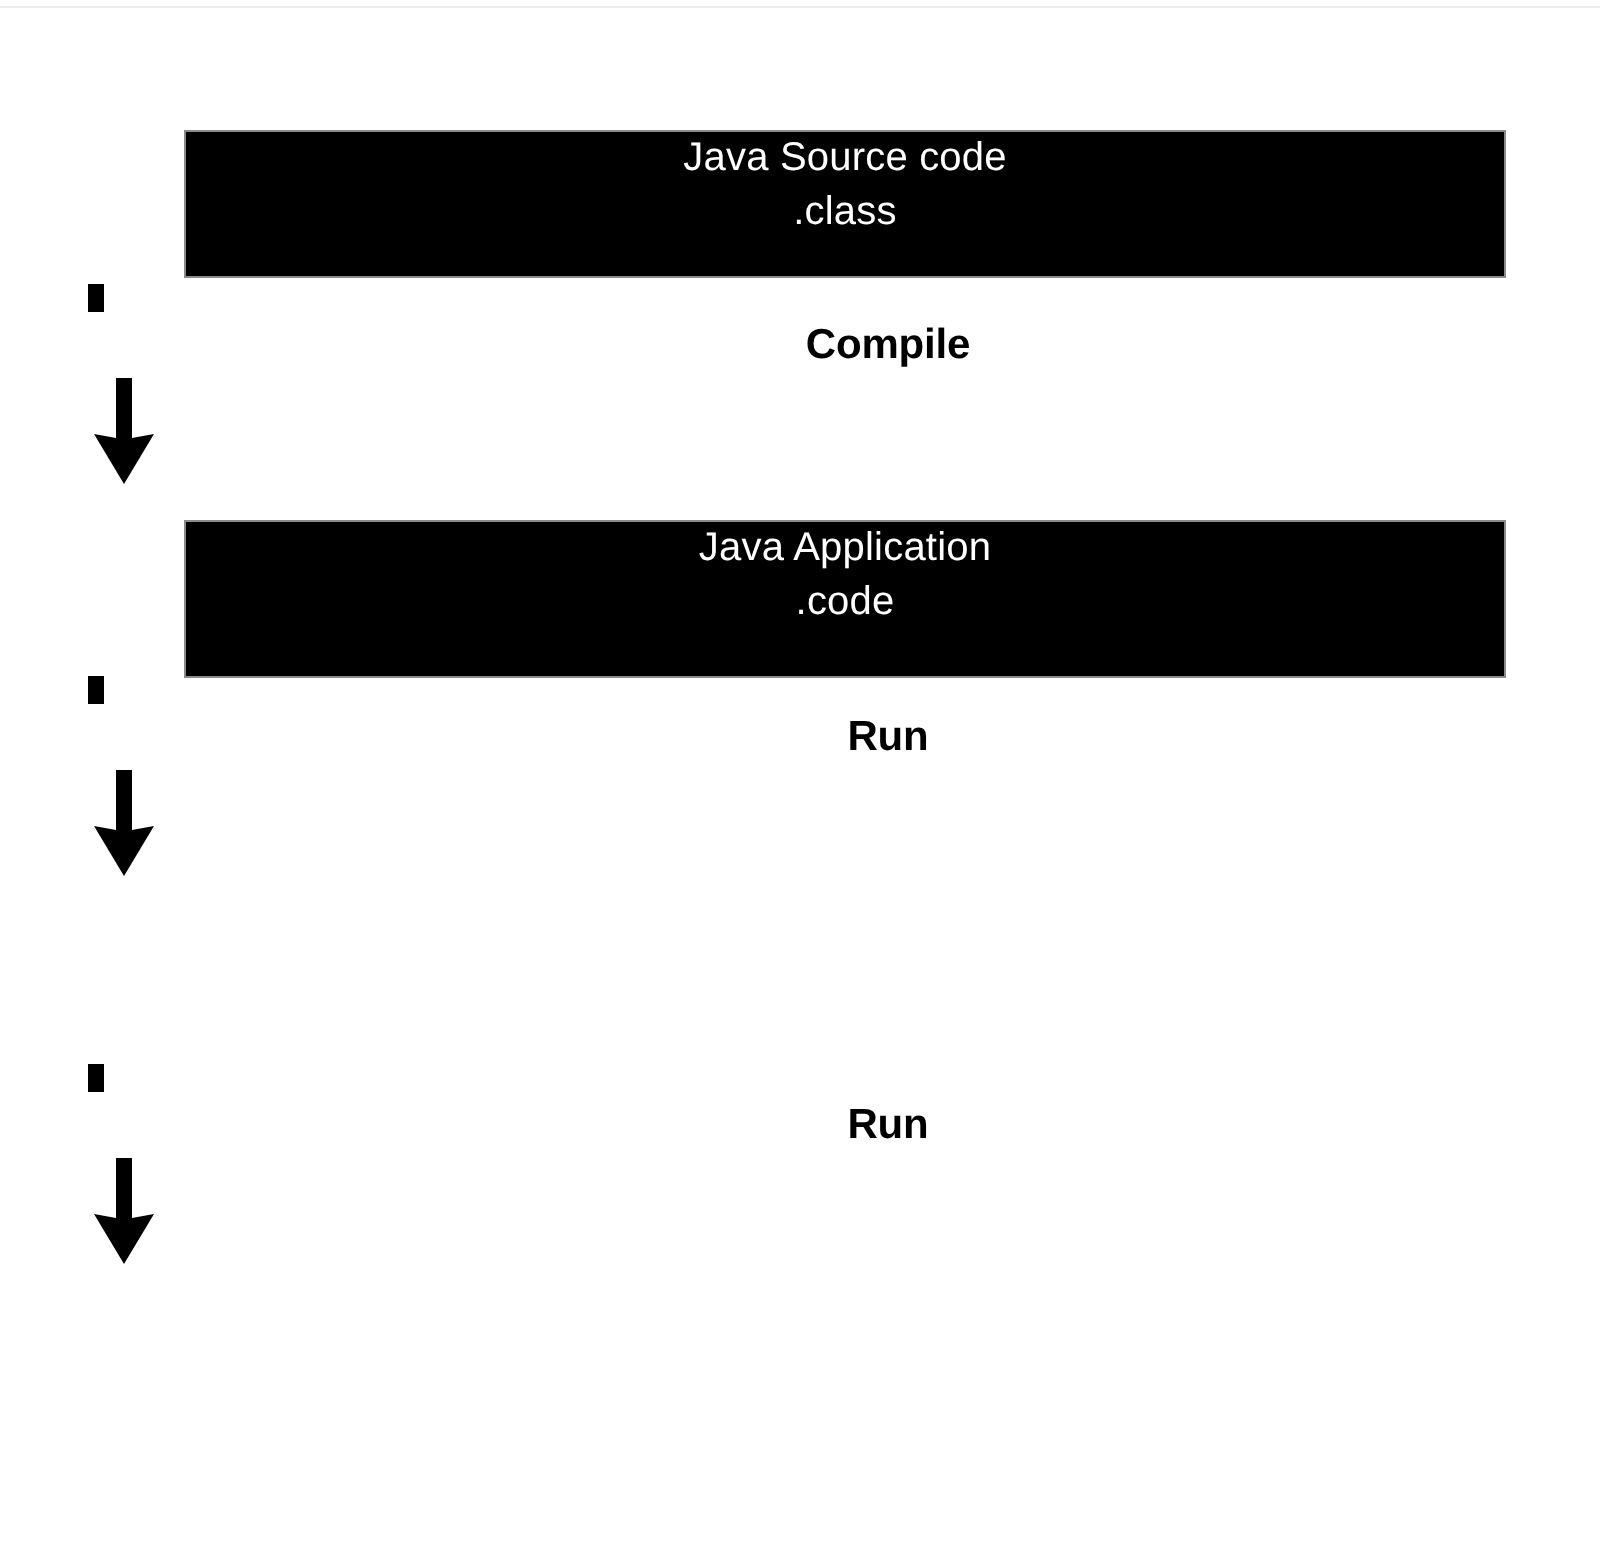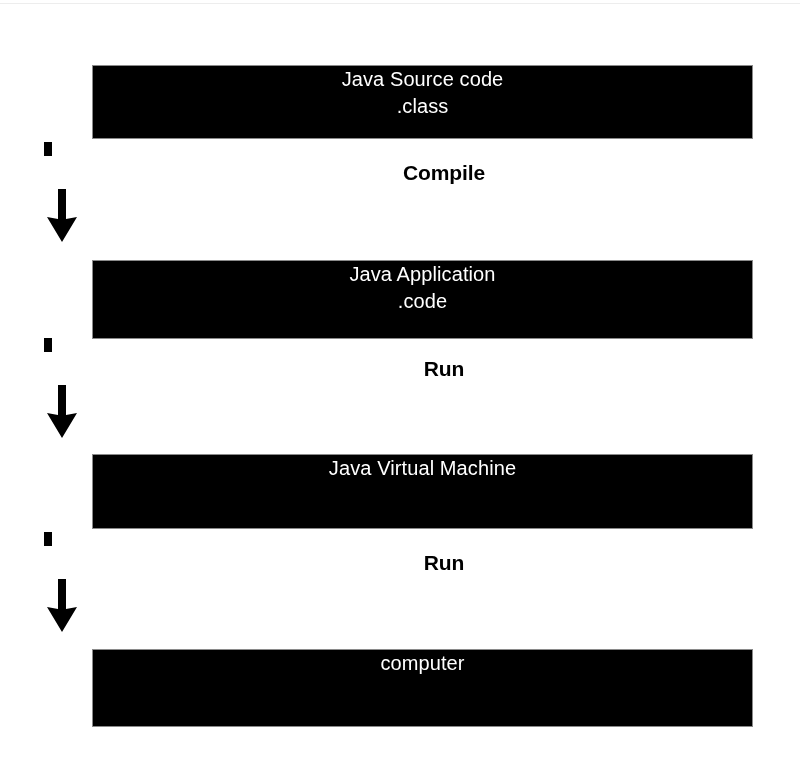--- a/index.html
+++ b/index.html
@@ -121,30 +121,24 @@
 
   <div class="connector" id="connector-run-1">
     <div class="conn-stub"></div>
     <div class="conn-label">Run</div>
     <svg class="conn-arrow" width="36" height="56" viewBox="0 0 36 56" aria-hidden="true">
       <rect x="14" y="0" width="8" height="30" fill="#000000"></rect>
       <path d="M3 28 L14 30 L14 26 L18 26 L22 26 L22 30 L33 28 L18 53 Z" fill="#000000"></path>
     </svg>
   </div>
 
-  <div class="node-box" id="box-jvm">
-    <div class="node-line">Java Virtual Machine</div>
-  </div>
 
   <div class="connector" id="connector-run-2">
     <div class="conn-stub"></div>
     <div class="conn-label">Run</div>
     <svg class="conn-arrow" width="36" height="56" viewBox="0 0 36 56" aria-hidden="true">
       <rect x="14" y="0" width="8" height="30" fill="#000000"></rect>
       <path d="M3 28 L14 30 L14 26 L18 26 L22 26 L22 30 L33 28 L18 53 Z" fill="#000000"></path>
     </svg>
   </div>
 
-  <div class="node-box" id="box-computer">
-    <div class="node-line">computer</div>
-  </div>
 
 </div>
 
 </body></html>

